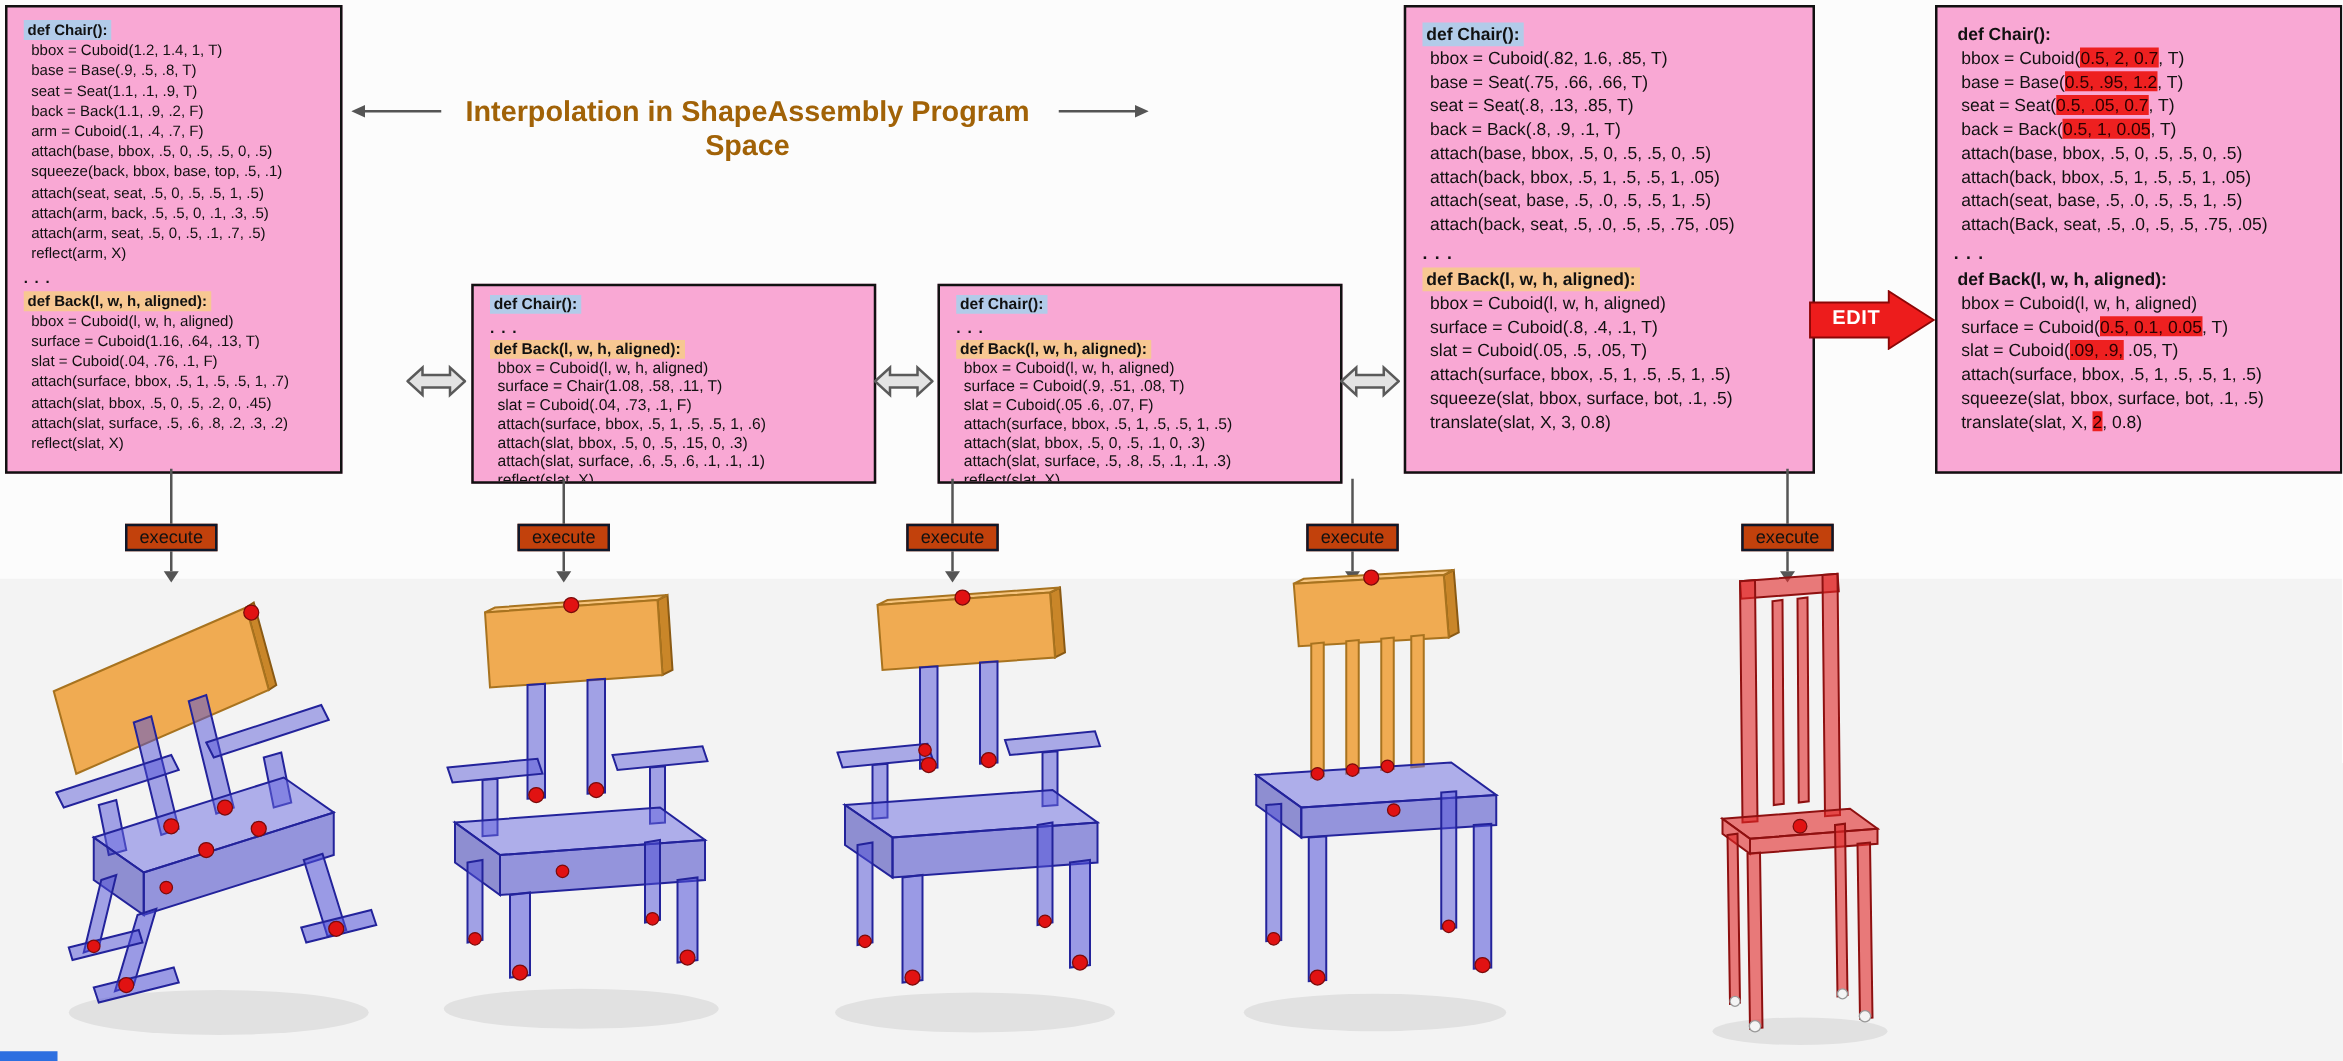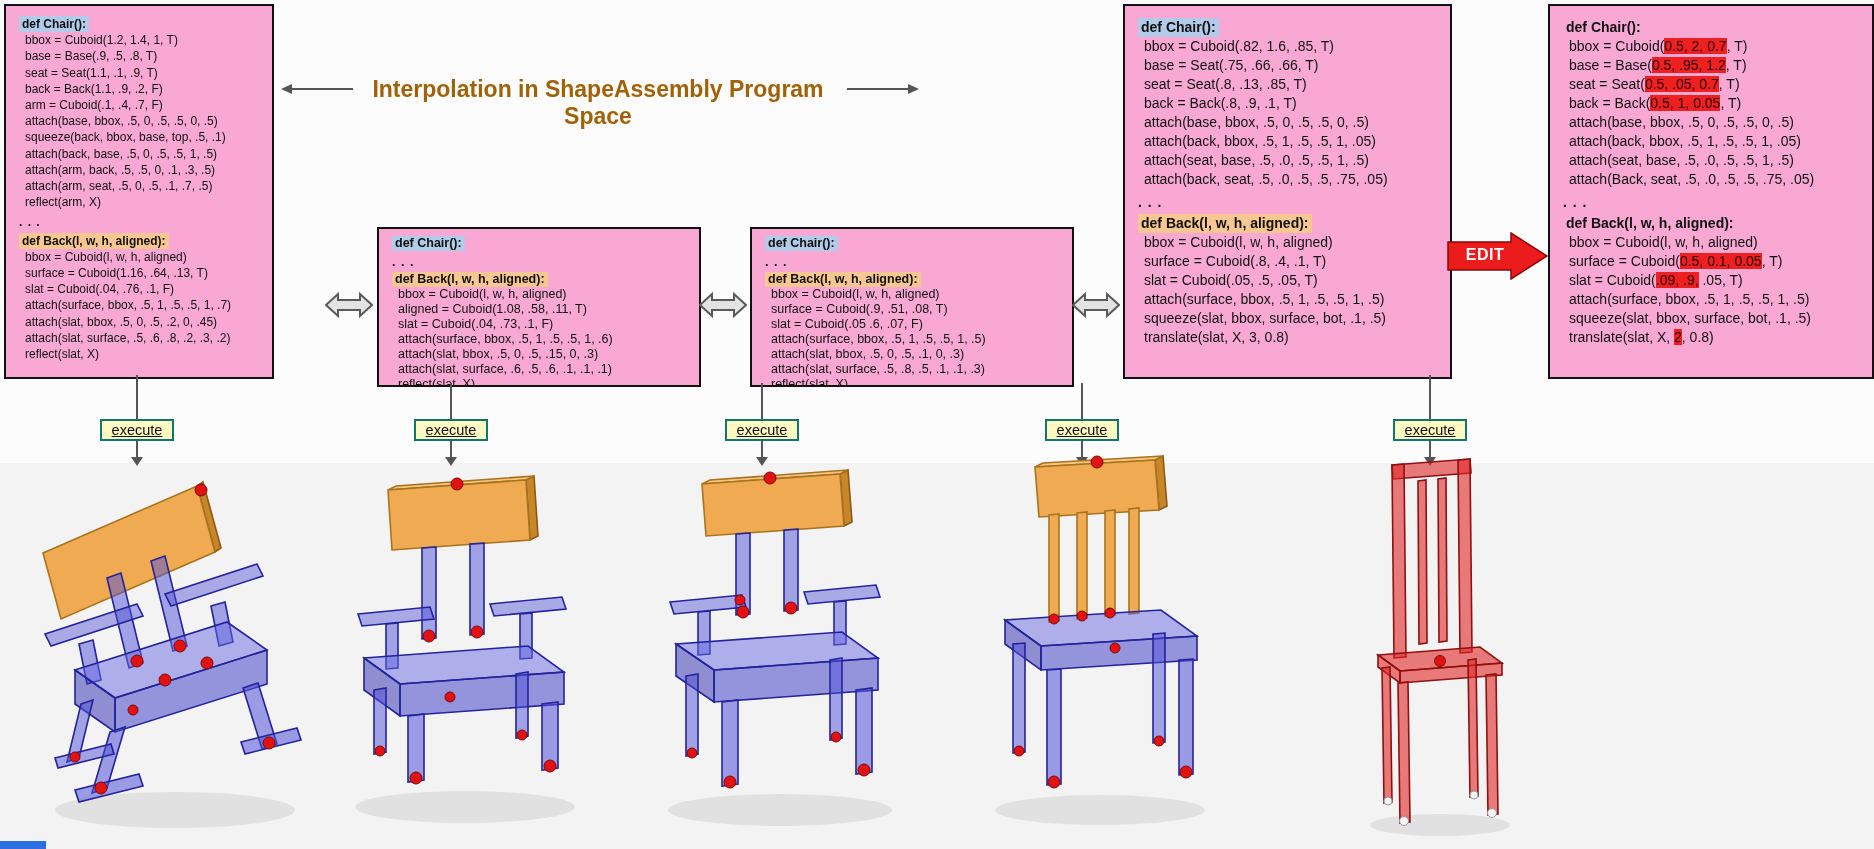--- a/index.html
+++ b/index.html
@@ -21,21 +21,21 @@
   .bg-none{background:transparent;}
   .code-dots{font-weight:bold;letter-spacing:1px;margin:4px 0 2px 0;}
   .hl{background:#ee2020;color:#2a0000;}
 
   .fig-title{position:absolute;left:352px;top:76px;width:492px;text-align:center;
              font-size:23px;font-weight:bold;color:#a16207;}
   .abs{position:absolute;}
 
   .exec{position:absolute;width:84px;display:flex;flex-direction:column;align-items:center;}
   .vline{width:2px;background:#555;}
-  .ebox{border:2px solid #0f766e;background:#fef9c3;font-size:14.5px;padding:1px 10px;color:#111;text-decoration:underline;}
+  .ebox{border:2px solid #0f172a;background:#c2410c;font-size:14.5px;padding:1px 10px;color:#111;}
   .ahead{width:0;height:0;border-left:6px solid transparent;border-right:6px solid transparent;
          border-top:9px solid #555;}
 
   .edit-wrap{position:absolute;left:1447px;top:232px;width:123px;height:48px;}
   .edit-label{position:absolute;left:10px;top:14px;width:56px;text-align:center;
               color:#fff;font-weight:bold;font-size:16px;letter-spacing:.5px;}
 </style>
 </head>
 <body>
 <div class="stage">
@@ -55,42 +55,42 @@
   <div class="panel p-mid" style="left:4px;top:4px;width:266px;height:371px;">
       <div class="code">
         <div class="code-header"><span class="hdr bg-blue">def Chair():</span></div>
         <div class="code-line"><span>bbox = Cuboid(1.2, 1.4, 1, T)</span></div>
         <div class="code-line"><span>base = Base(.9, .5, .8, T)</span></div>
         <div class="code-line"><span>seat = Seat(1.1, .1, .9, T)</span></div>
         <div class="code-line"><span>back = Back(1.1, .9, .2, F)</span></div>
         <div class="code-line"><span>arm = Cuboid(.1, .4, .7, F)</span></div>
         <div class="code-line"><span>attach(base, bbox, .5, 0, .5, .5, 0, .5)</span></div>
         <div class="code-line"><span>squeeze(back, bbox, base, top, .5, .1)</span></div>
-        <div class="code-line"><span>attach(back, base, .5, 0, .5, .5, 1, .5)</span></div>
+        <div class="code-line"><span>attach(seat, seat, .5, 0, .5, .5, 1, .5)</span></div>
         <div class="code-line"><span>attach(arm, back, .5, .5, 0, .1, .3, .5)</span></div>
         <div class="code-line"><span>attach(arm, seat, .5, 0, .5, .1, .7, .5)</span></div>
         <div class="code-line"><span>reflect(arm, X)</span></div>
         <div class="code-dots">. . .</div>
         <div class="code-header"><span class="hdr bg-orange">def Back(l, w, h, aligned):</span></div>
         <div class="code-line"><span>bbox = Cuboid(l, w, h, aligned)</span></div>
         <div class="code-line"><span>surface = Cuboid(1.16, .64, .13, T)</span></div>
         <div class="code-line"><span>slat = Cuboid(.04, .76, .1, F)</span></div>
         <div class="code-line"><span>attach(surface, bbox, .5, 1, .5, .5, 1, .7)</span></div>
         <div class="code-line"><span>attach(slat, bbox, .5, 0, .5, .2, 0, .45)</span></div>
         <div class="code-line"><span>attach(slat, surface, .5, .6, .8, .2, .3, .2)</span></div>
         <div class="code-line"><span>reflect(slat, X)</span></div>
       </div>
     </div>
   <div class="panel p-small" style="left:377px;top:227px;width:320px;height:156px;">
       <div class="code">
         <div class="code-header"><span class="hdr bg-blue">def Chair():</span></div>
         <div class="code-dots">. . .</div>
         <div class="code-header"><span class="hdr bg-orange">def Back(l, w, h, aligned):</span></div>
         <div class="code-line"><span>bbox = Cuboid(l, w, h, aligned)</span></div>
-        <div class="code-line"><span>aligned = Cuboid(1.08, .58, .11, T)</span></div>
+        <div class="code-line"><span>surface = Chair(1.08, .58, .11, T)</span></div>
         <div class="code-line"><span>slat = Cuboid(.04, .73, .1, F)</span></div>
         <div class="code-line"><span>attach(surface, bbox, .5, 1, .5, .5, 1, .6)</span></div>
         <div class="code-line"><span>attach(slat, bbox, .5, 0, .5, .15, 0, .3)</span></div>
         <div class="code-line"><span>attach(slat, surface, .6, .5, .6, .1, .1, .1)</span></div>
         <div class="code-line"><span>reflect(slat, X)</span></div>
       </div>
     </div>
   <div class="panel p-small" style="left:750px;top:227px;width:320px;height:156px;">
       <div class="code">
         <div class="code-header"><span class="hdr bg-blue">def Chair():</span></div>

